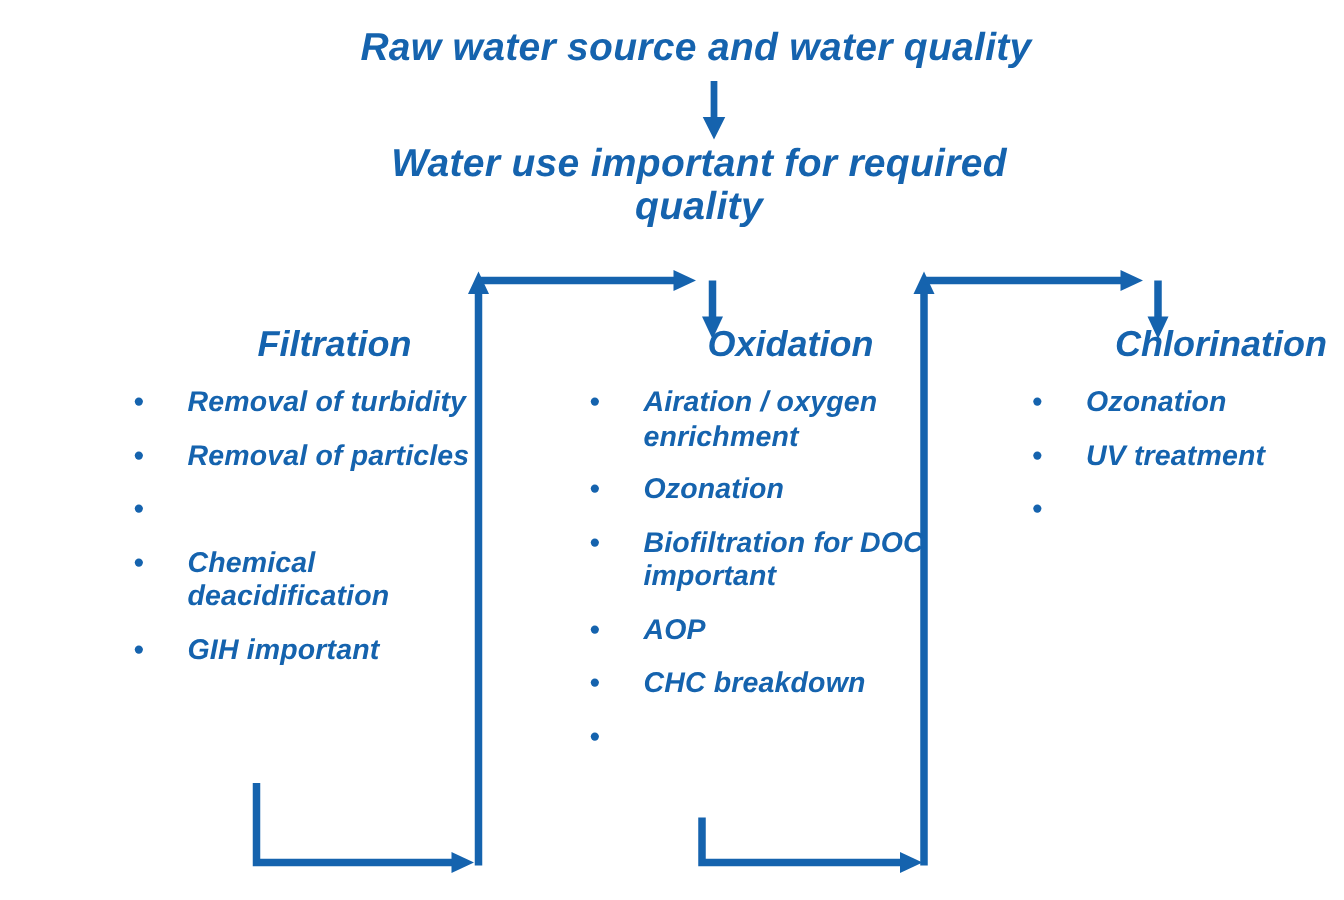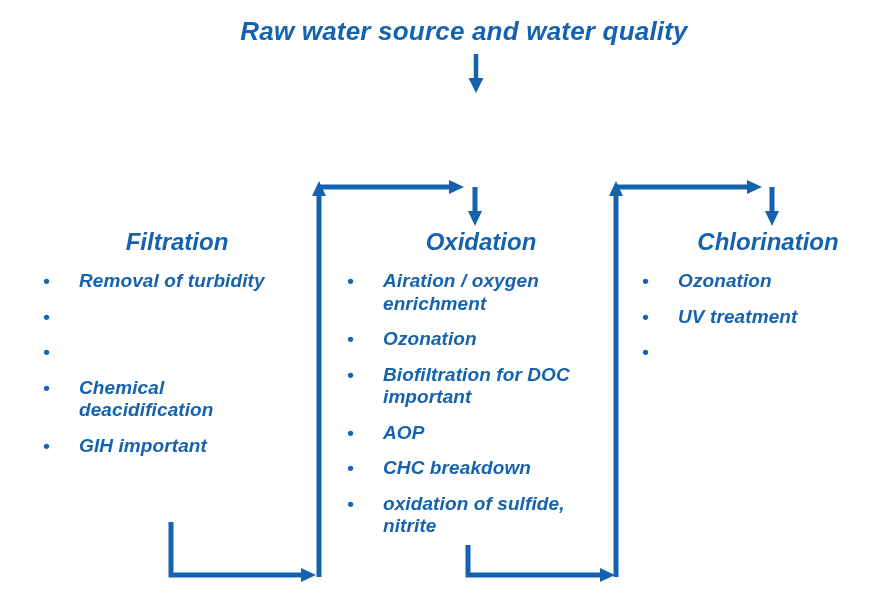--- a/index.html
+++ b/index.html
@@ -21,21 +21,21 @@
     text-align:center; font-size:26px; line-height:29px;
     white-space:pre-line; letter-spacing:0.2px;
   }
   #arrows { position:absolute; left:0; top:0; width:896px; height:600px; pointer-events:none; }
   #arrows line, #arrows polyline {
     stroke:var(--accent); stroke-width:5; fill:none;
     stroke-linejoin:miter; stroke-linecap:butt;
   }
   #arrows .thin { stroke-width:4.5; }
   #arrows polygon { fill:var(--accent); stroke:none; }
-  .column { position:absolute; top:228px; }
+  .column { position:absolute; top:216px;margin-left:46px; }
   .column h2 {
     margin:0 0 14px 0; font-size:24px; line-height:28px;
     text-align:center; font-weight:bold; font-style:italic;
   }
   .col-filtration   { left:41px;  width:272px; }
   .col-oxidation    { left:345px; width:272px; }
   .col-disinfection { left:640px; width:256px; }
   .column ul { list-style:none; margin:0; padding:0; }
   .column li {
     display:flex; align-items:flex-start;
@@ -75,30 +75,33 @@
       <polygon points="616,181 609,196 623,196"></polygon>
       <line x1="616" y1="187" x2="748" y2="187"></line>
       <polygon points="762,187 747,180 747,194"></polygon>
       <line x1="772" y1="187" x2="772" y2="212"></line>
       <polygon points="772,226 765,211 779,211"></polygon>
     </g>
   </svg>
 
   <div class="title">Raw water source and water quality</div>
 
+  <div class="subtitle">Water use important for required
+quality</div>
 
   <div class="column col-filtration">
     <h2>Filtration</h2>
     <ul>
         <li>
           <span class="bullet">•</span>
           <span class="item-text">Removal of turbidity</span>
         </li>
         <li>
           <span class="bullet">•</span>
+          <span class="item-text">Removal of particles</span>
         </li>
         <li>
           <span class="bullet">•</span>
         </li>
         <li>
           <span class="bullet">•</span>
           <span class="item-text">Chemical
 deacidification</span>
         </li>
         <li>
@@ -128,22 +131,20 @@
         <li>
           <span class="bullet">•</span>
           <span class="item-text">AOP</span>
         </li>
         <li>
           <span class="bullet">•</span>
           <span class="item-text">CHC breakdown</span>
         </li>
         <li>
           <span class="bullet">•</span>
-          <span class="item-text">oxidation of sulfide,
-nitrite</span>
         </li>
       </ul>
   </div>
 
   <div class="column col-disinfection">
     <h2>Chlorination</h2>
     <ul>
         <li>
           <span class="bullet">•</span>
           <span class="item-text">Ozonation</span>

